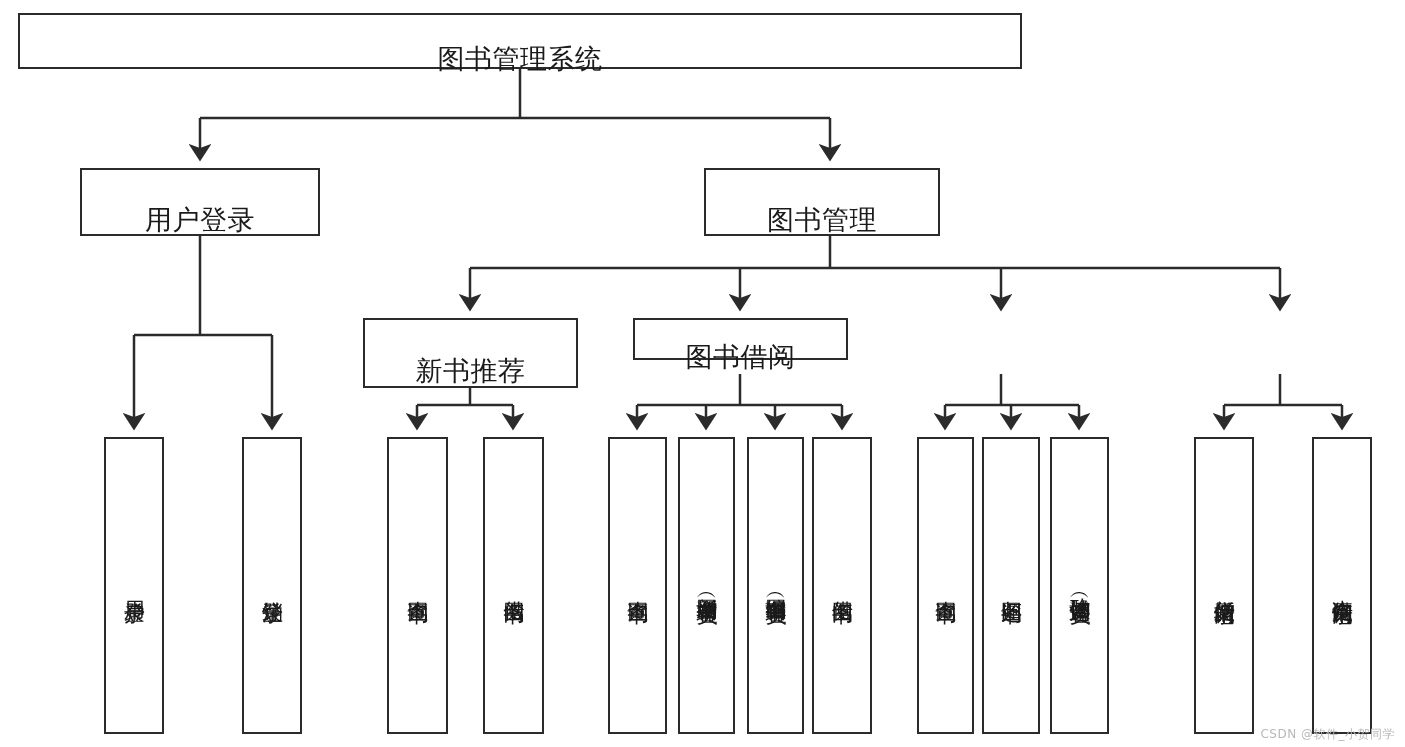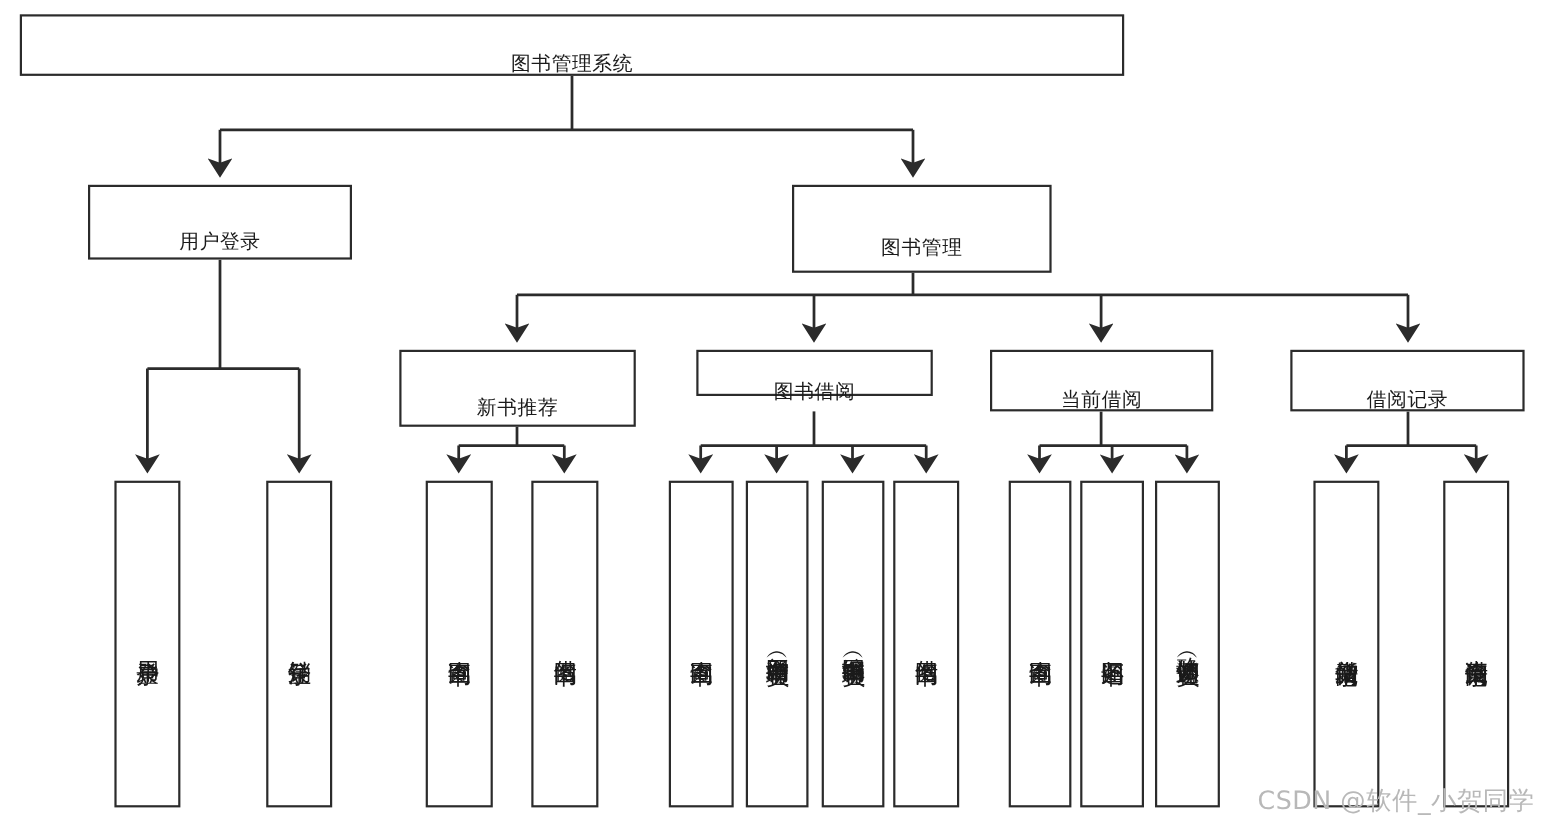--- a/index.html
+++ b/index.html
@@ -30,21 +30,21 @@
     position: absolute;
     box-sizing: border-box;
     border: 2px solid #2b2b2b;
     background: #ffffff;
     display: flex;
     align-items: center;
     justify-content: center;
     color: #1a1a1a;
   }
   .node-label-h {
-    font-size: 18px;
+    font-size: 27px;
     line-height: 1.1;
     letter-spacing: 0.5px;
     white-space: nowrap;
     margin-top: 36px;
   }
   .node-box.leaf {
     align-items: center;
     justify-content: center;
     padding: 6px 2px;
   }
@@ -53,21 +53,21 @@
     text-orientation: upright;
     font-size: 21px;
     line-height: 1.18;
     letter-spacing: 1px;
     white-space: nowrap;
   }
   .watermark {
     position: absolute;
     right: 10px;
     bottom: 4px;
-    font-size: 23px;
+    font-size: 12px;
     color: #b8b8b8;
     letter-spacing: 0.5px;
     white-space: nowrap;
     pointer-events: none;
   }
 </style>
 </head>
 <body>
 
 <div id="diagram-root">
@@ -135,39 +135,33 @@
   </svg>
 
   <div class="node-box" style="left:18px; top:13px; width:1004px; height:56px;">
     <span class="node-label-h">图书管理系统</span>
   </div>
 
   <div class="node-box" style="left:80px; top:168px; width:240px; height:68px;">
     <span class="node-label-h">用户登录</span>
   </div>
 
-  <div class="node-box" style="left:720px; top:168px; width:236px; height:80px;">
+  <div class="node-box" style="left:704px; top:168px; width:236px; height:68px;">
     <span class="node-label-h">图书管理</span>
   </div>
 
   <div class="node-box" style="left:363px; top:318px; width:215px; height:70px;">
     <span class="node-label-h">新书推荐</span>
   </div>
 
   <div class="node-box" style="left:633px; top:318px; width:215px; height:42px;">
     <span class="node-label-h">图书借阅</span>
   </div>
 
-  <div class="node-box" style="left:900px; top:318px; width:203px; height:56px;">
-    <span class="node-label-h">当前借阅</span>
-  </div>
-
-  <div class="node-box" style="left:1173px; top:318px; width:213px; height:56px;">
-    <span class="node-label-h">借阅记录</span>
-  </div>
+
 
   <div class="node-box leaf" style="left:104px; top:437px; width:60px; height:297px;">
     <span class="node-label-v">用户登录</span>
   </div>
 
   <div class="node-box leaf" style="left:242px; top:437px; width:60px; height:297px;">
     <span class="node-label-v">注销登录</span>
   </div>
 
   <div class="node-box leaf" style="left:387px; top:437px; width:61px; height:297px;">

